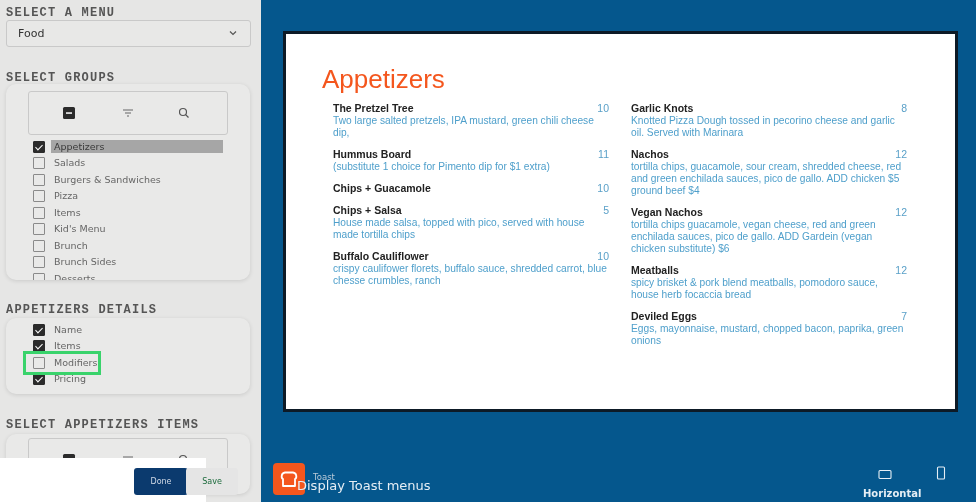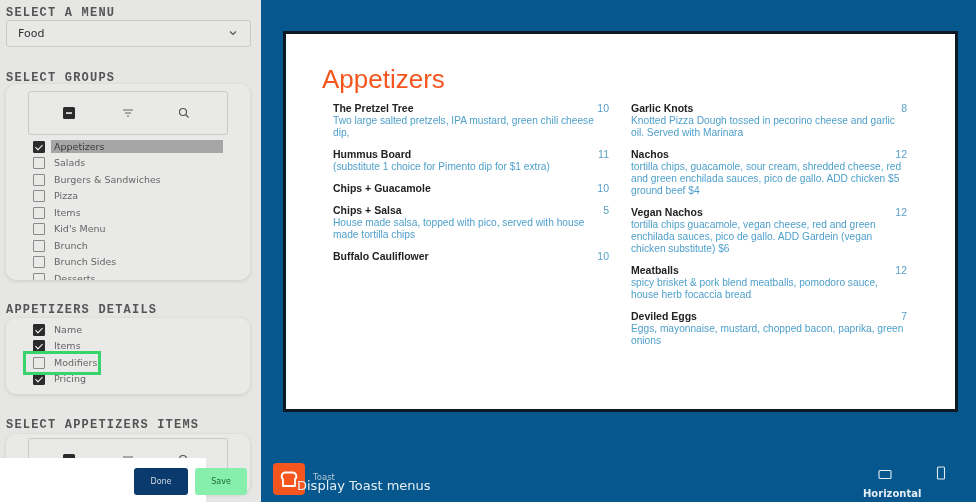--- a/index.html
+++ b/index.html
@@ -22,21 +22,21 @@
   .cb.on { background: #2b2b2b; border-color: #2b2b2b; }
   .cb.on::after { content: ""; position: absolute; left: 3px; top: 1px; width: 3px; height: 6px; border: solid #fff; border-width: 0 1.4px 1.4px 0; transform: rotate(45deg); }
   .cb-label { margin-left: 6px; font-size: 9.5px; color: #666; padding: 1px 3px; white-space: nowrap; }
   .cb-label.sel { background: #a6a6a6; color: #3a3a3a; width: 172px; }
 
   .highlight { position: absolute; left: 23px; top: 351px; width: 78px; height: 24px; border: 3px solid #39d36b; }
 
   .footer { position: absolute; left: 0; top: 458px; width: 206px; height: 44px; background: #ffffff; }
   .btn { position: absolute; top: 10px; height: 27px; border-radius: 3px; font-size: 8px; display: flex; align-items: center; justify-content: center; }
   .btn-done { left: 134px; width: 54px; background: #0b3a6e; color: #cfd8e6; }
-  .btn-save { left: 195px; width: 52px; background: #86efac; color: #1b6a3b; }
+  .btn-save { left: 186px; width: 52px; background: #e5e5e5; color: #1b6a3b; }
 
   
   .right { position: absolute; left: 261px; top: 0; width: 715px; height: 502px; background: #05578d; }
   .preview { position: absolute; left: 22px; top: 31px; width: 675px; height: 381px; background: #ffffff; border: 3px solid #0d1a26; }
   .menu-title { position: absolute; left: 36px; top: 30px; font-family: "Liberation Sans", sans-serif; font-size: 26px; color: #f4561d; }
   .col { position: absolute; top: 68px; width: 276px; }
   .item { margin-bottom: 9px; position: relative; }
   .item-name { font-family: "Liberation Sans", sans-serif; font-size: 10.5px; font-weight: bold; color: #222; line-height: 13px; }
   .item-price { position: absolute; right: 0; top: 0; font-family: "Liberation Sans", sans-serif; font-size: 10.5px; color: #5aa0c8; }
   .item-desc { font-family: "Liberation Sans", sans-serif; font-size: 10.2px; color: #4e9fcb; line-height: 12px; }
@@ -176,20 +176,21 @@
         <div class="item-price">10</div>
       </div>
       <div class="item">
         <div class="item-name">Chips + Salsa</div>
         <div class="item-price">5</div>
         <div class="item-desc">House made salsa, topped with pico, served with house made tortilla chips</div>
       </div>
       <div class="item">
         <div class="item-name">Buffalo Cauliflower</div>
         <div class="item-price">10</div>
+        <div class="item-desc">crispy caulifower florets, buffalo sauce, shredded carrot, blue chesse crumbles, ranch</div>
       </div>
     </div>
 
     <div class="col" style="left:345px">
       <div class="item">
         <div class="item-name">Garlic Knots</div>
         <div class="item-price">8</div>
         <div class="item-desc">Knotted Pizza Dough tossed in pecorino cheese and garlic oil. Served with Marinara</div>
       </div>
       <div class="item">

